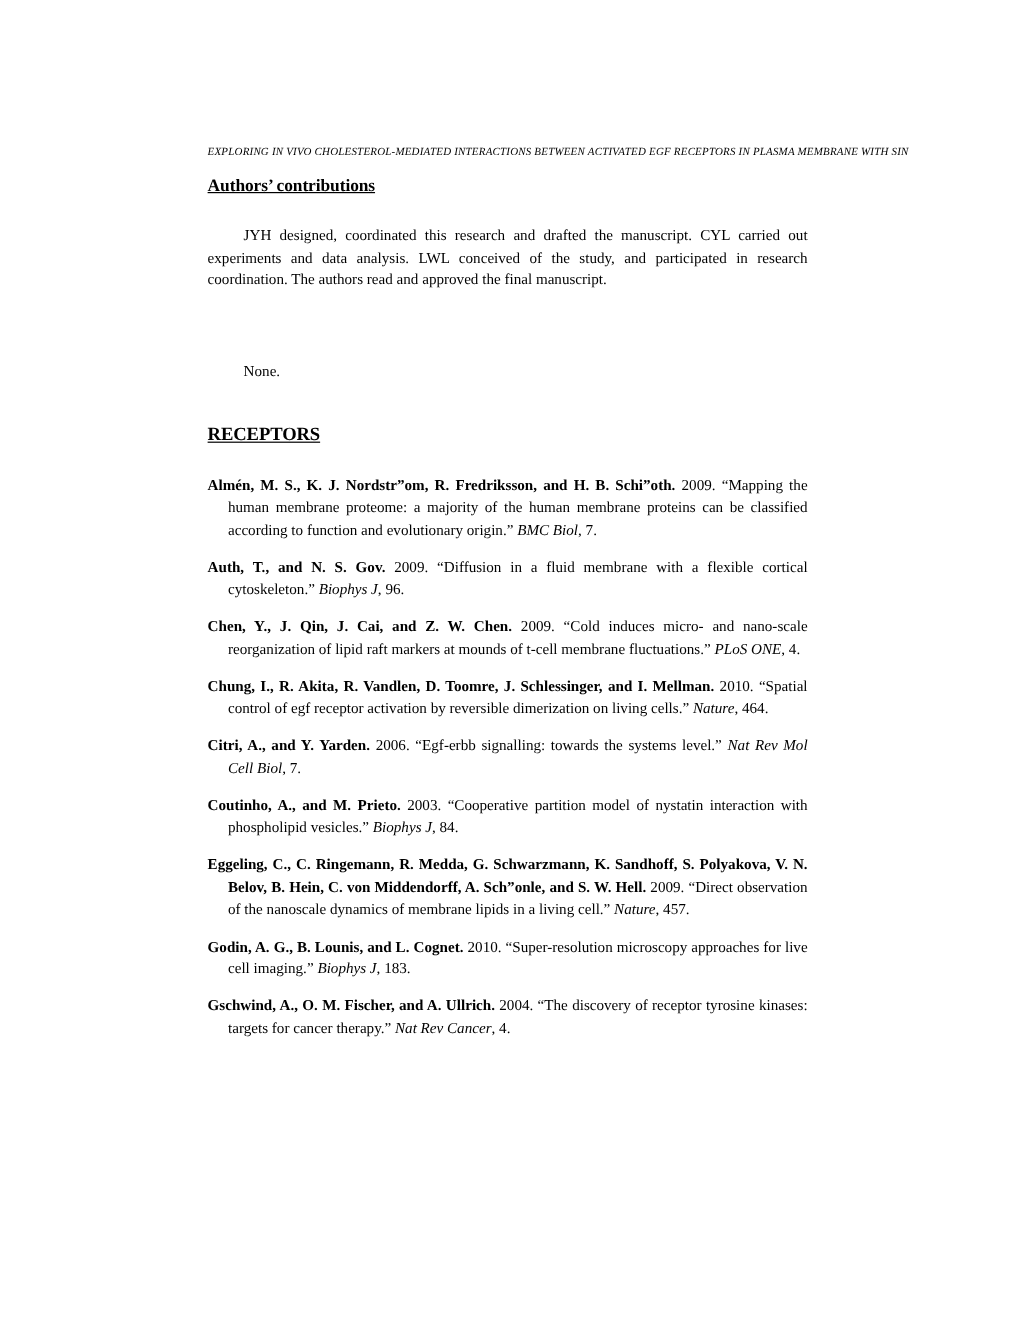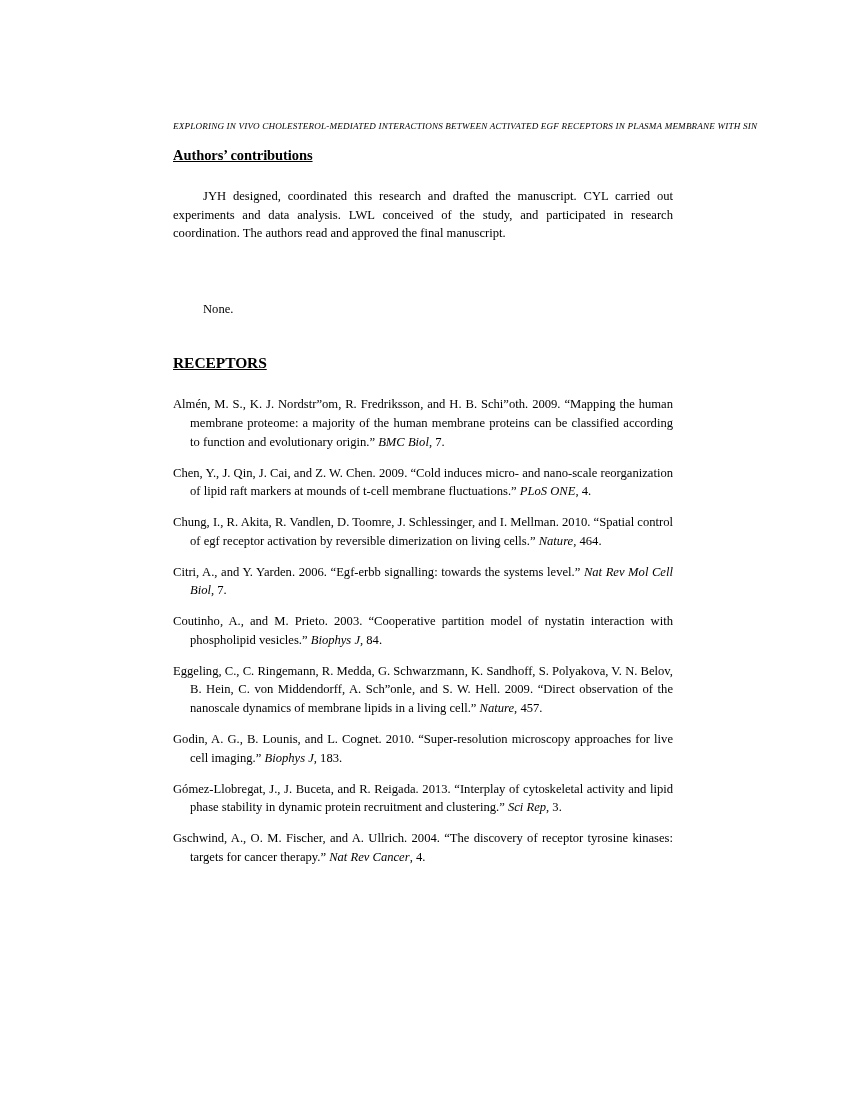--- a/index.html
+++ b/index.html
@@ -86,21 +86,21 @@
     line-height: 18.6px;
     text-align: justify;
     text-justify: inter-word;
     padding-left: 17px;
     text-indent: -17px;
     margin-bottom: 12.4px;
     hyphens: none;
   }
   .ref-item:last-child { margin-bottom: 0; }
 
-  .ref-authors { font-weight: normal; }
+  .ref-authors { font-weight: bold; }
   .ref-journal { font-style: italic; }
 </style>
 </head>
 <body>
 
 <div class="page">
 
   <div class="running-head">EXPLORING IN VIVO CHOLESTEROL-MEDIATED INTERACTIONS BETWEEN ACTIVATED EGF RECEPTORS IN PLASMA MEMBRANE WITH SIN</div>
 
   <div class="column">
@@ -119,24 +119,24 @@
     <p class="body-para">None.</p>
 
     <div class="spacer-after-ack"></div>
 
     <h2 class="section-heading references-heading">RECEPTORS</h2>
 
     <div class="spacer-refs"></div>
 
     <ul class="ref-list" id="ref-list">
         <li class="ref-item"><span class="ref-authors">Almén, M. S., K. J. Nordstr”om, R. Fredriksson, and H. B. Schi”oth.</span> <span class="ref-year">2009.</span> <span class="ref-title">“Mapping the human membrane proteome: a majority of the human membrane proteins can be classified according to function and evolutionary origin.”</span> <span class="ref-journal">BMC Biol</span><span class="ref-volume">, 7.</span></li>
+        <li class="ref-item"><span class="ref-authors">Auth, T., and N. S. Gov.</span> <span class="ref-year">2009.</span> <span class="ref-title">“Diffusion in a fluid membrane with a flexible cortical cytoskeleton.”</span> <span class="ref-journal">Biophys J</span><span class="ref-volume">, 96.</span></li>
         <li class="ref-item"><span class="ref-authors">Chen, Y., J. Qin, J. Cai, and Z. W. Chen.</span> <span class="ref-year">2009.</span> <span class="ref-title">“Cold induces micro- and nano-scale reorganization of lipid raft markers at mounds of t-cell membrane fluctuations.”</span> <span class="ref-journal">PLoS ONE</span><span class="ref-volume">, 4.</span></li>
         <li class="ref-item"><span class="ref-authors">Chung, I., R. Akita, R. Vandlen, D. Toomre, J. Schlessinger, and I. Mellman.</span> <span class="ref-year">2010.</span> <span class="ref-title">“Spatial control of egf receptor activation by reversible dimerization on living cells.”</span> <span class="ref-journal">Nature</span><span class="ref-volume">, 464.</span></li>
         <li class="ref-item"><span class="ref-authors">Citri, A., and Y. Yarden.</span> <span class="ref-year">2006.</span> <span class="ref-title">“Egf-erbb signalling: towards the systems level.”</span> <span class="ref-journal">Nat Rev Mol Cell Biol</span><span class="ref-volume">, 7.</span></li>
         <li class="ref-item"><span class="ref-authors">Coutinho, A., and M. Prieto.</span> <span class="ref-year">2003.</span> <span class="ref-title">“Cooperative partition model of nystatin interaction with phospholipid vesicles.”</span> <span class="ref-journal">Biophys J</span><span class="ref-volume">, 84.</span></li>
         <li class="ref-item"><span class="ref-authors">Eggeling, C., C. Ringemann, R. Medda, G. Schwarzmann, K. Sandhoff, S. Polyakova, V. N. Belov, B. Hein, C. von Middendorff, A. Sch”onle, and S. W. Hell.</span> <span class="ref-year">2009.</span> <span class="ref-title">“Direct observation of the nanoscale dynamics of membrane lipids in a living cell.”</span> <span class="ref-journal">Nature</span><span class="ref-volume">, 457.</span></li>
         <li class="ref-item"><span class="ref-authors">Godin, A. G., B. Lounis, and L. Cognet.</span> <span class="ref-year">2010.</span> <span class="ref-title">“Super-resolution microscopy approaches for live cell imaging.”</span> <span class="ref-journal">Biophys J</span><span class="ref-volume">, 183.</span></li>
-        <li class="ref-item"><span class="ref-authors">Gómez-Llobregat, J., J. Buceta, and R. Reigada.</span> <span class="ref-year">2013.</span> <span class="ref-title">“Interplay of cytoskeletal activity and lipid phase stability in dynamic protein recruitment and clustering.”</span> <span class="ref-journal">Sci Rep</span><span class="ref-volume">, 3.</span></li>
         <li class="ref-item"><span class="ref-authors">Gschwind, A., O. M. Fischer, and A. Ullrich.</span> <span class="ref-year">2004.</span> <span class="ref-title">“The discovery of receptor tyrosine kinases: targets for cancer therapy.”</span> <span class="ref-journal">Nat Rev Cancer</span><span class="ref-volume">, 4.</span></li>
       </ul>
 
   </div>
 </div>
 
 </body></html>

